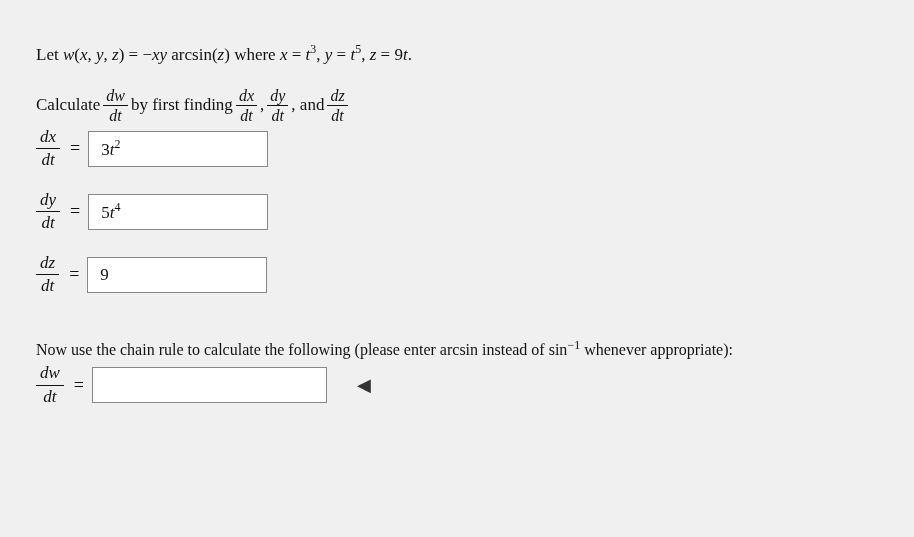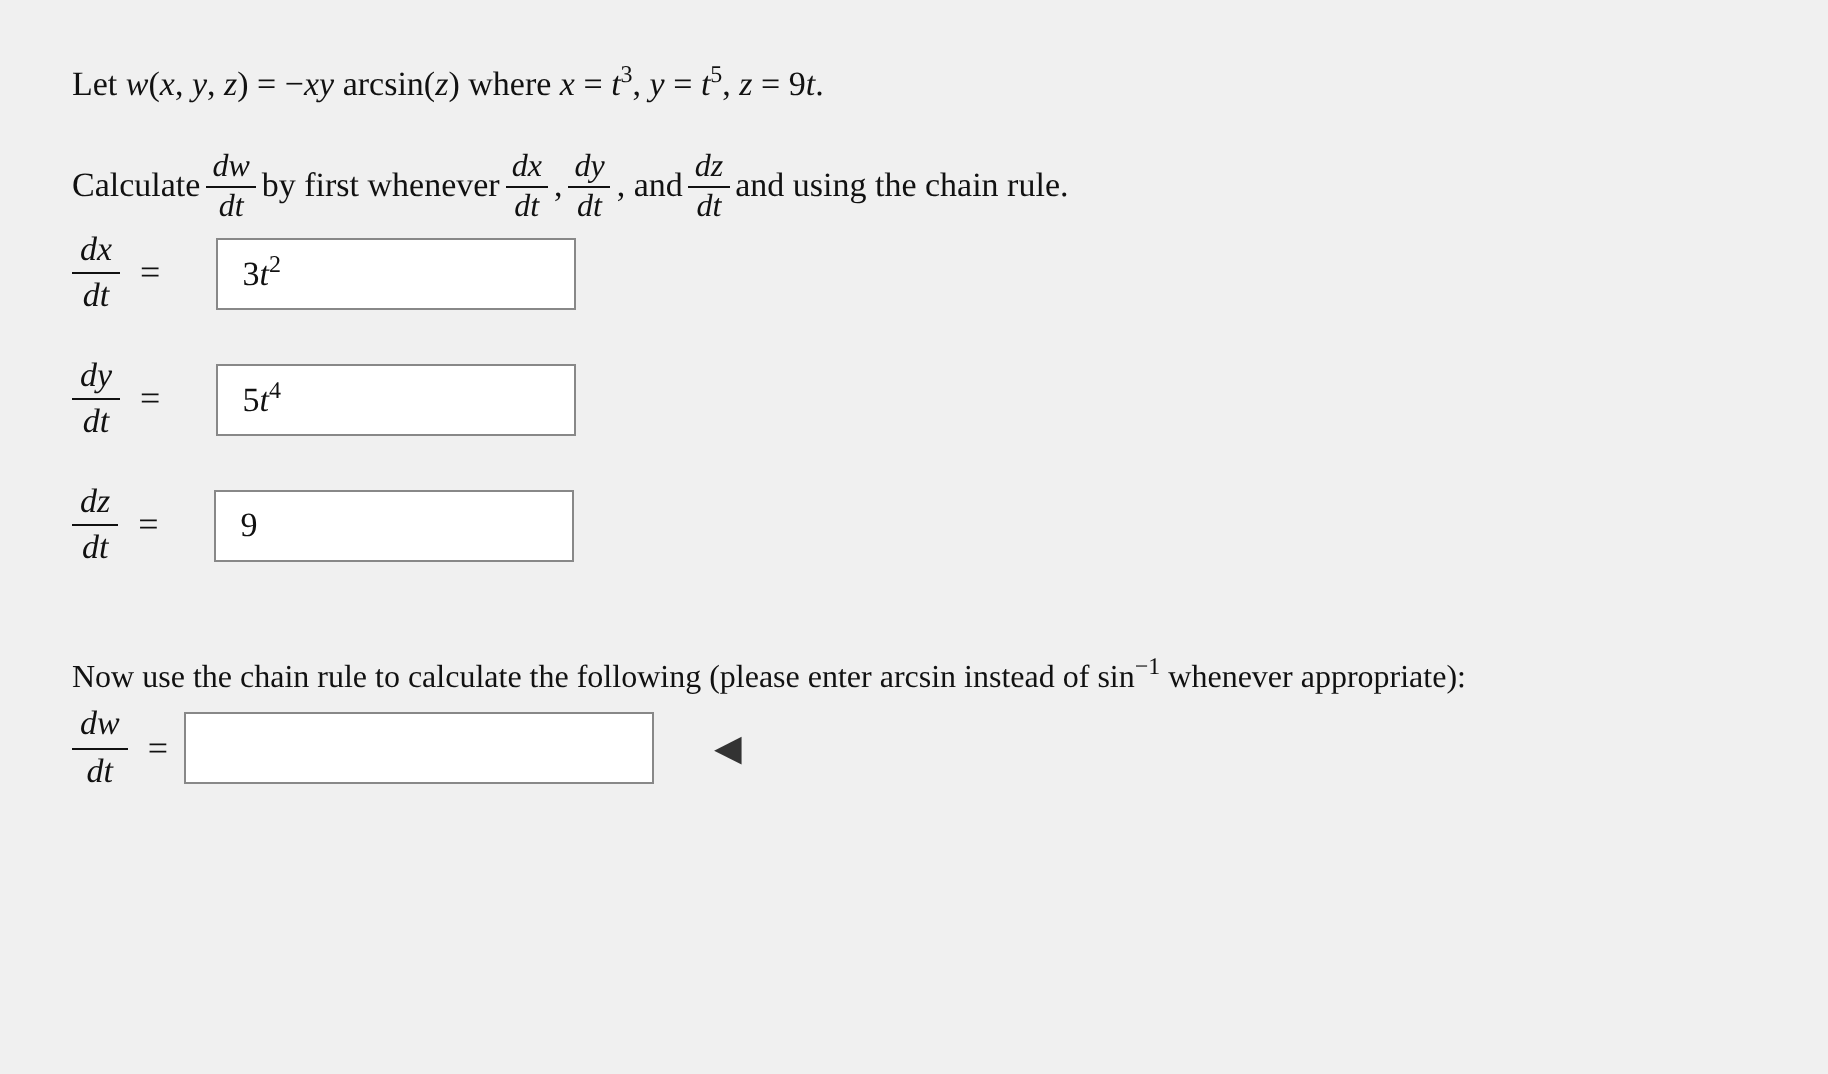--- a/index.html
+++ b/index.html
@@ -12,20 +12,21 @@
       font-size: 17px;
       color: #111;
       padding: 28px 36px 28px 36px;
       overflow: hidden;
     }
 
     .problem-statement {
       font-size: 17px;
       margin-bottom: 18px;
       line-height: 1.5;
+      margin-top: 12px;
     }
 
     .fraction {
       display: inline-flex;
       flex-direction: column;
       align-items: center;
       vertical-align: middle;
       margin: 0 3px;
       font-size: 16px;
     }
@@ -80,21 +81,20 @@
 
     .answer-box {
       border: 1.5px solid #888;
       background: #fff;
       padding: 5px 12px;
       min-width: 180px;
       height: 36px;
       display: inline-flex;
       align-items: center;
       font-size: 17px;
-      margin-left: 20px;
     }
 
     .answer-box-empty {
       border: 1.5px solid #888;
       background: #fff;
       padding: 5px 12px;
       min-width: 230px;
       height: 36px;
       display: inline-flex;
       align-items: center;
@@ -140,36 +140,35 @@
   Let <span class="italic">w</span>(<span class="italic">x</span>, <span class="italic">y</span>, <span class="italic">z</span>) = −<span class="italic">xy</span> arcsin(<span class="italic">z</span>) where <span class="italic">x</span> = <span class="italic">t</span><sup>3</sup>, <span class="italic">y</span> = <span class="italic">t</span><sup>5</sup>, <span class="italic">z</span> = 9<span class="italic">t</span>.
 </div>
 
 
 <div class="instruction-text">
   <span>Calculate</span>
   <span class="fraction">
     <span class="numer italic">dw</span>
     <span class="denom italic">dt</span>
   </span>
-  <span>by first whenever</span>
+  <span>by first finding</span>
   <span class="fraction">
     <span class="numer italic">dx</span>
     <span class="denom italic">dt</span>
   </span>
   <span>,</span>
   <span class="fraction">
     <span class="numer italic">dy</span>
     <span class="denom italic">dt</span>
   </span>
   <span>, and</span>
   <span class="fraction">
     <span class="numer italic">dz</span>
     <span class="denom italic">dt</span>
   </span>
-  <span>and using the chain rule.</span>
 </div>
 
 <br>
 
 
 <div class="equation-row">
   <div class="lhs-fraction">
     <span class="numer">dx</span>
     <span class="denom">dt</span>
   </div>

